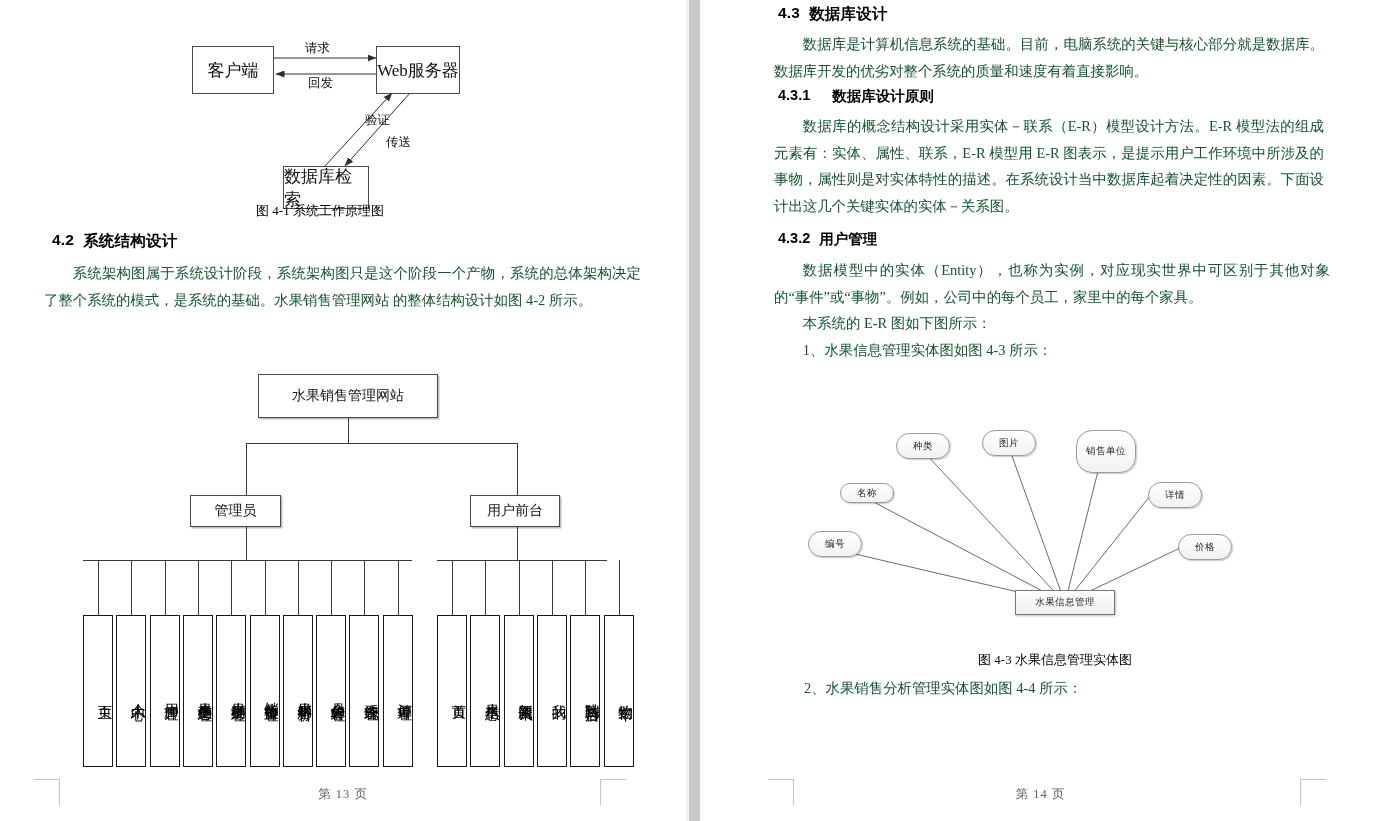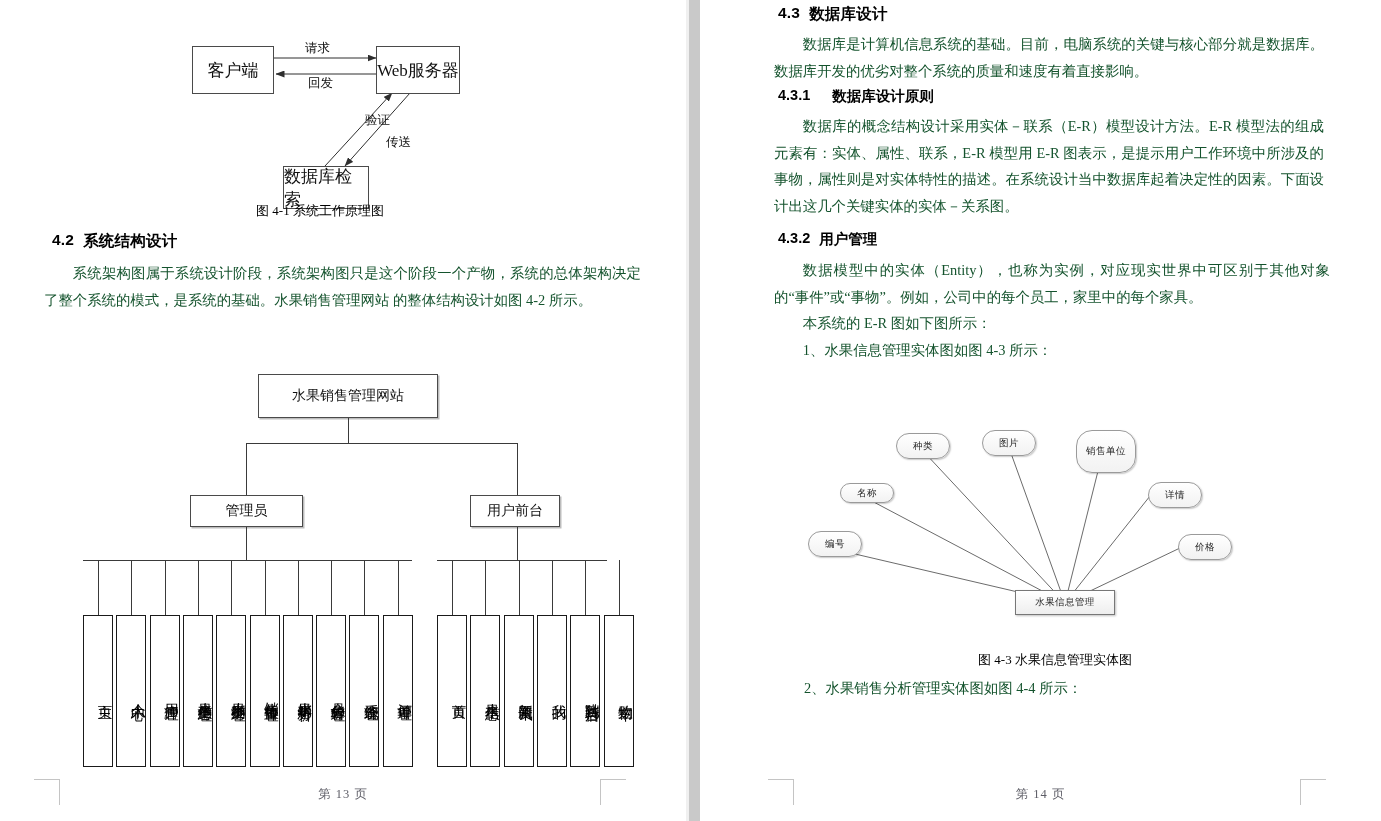--- a/index.html
+++ b/index.html
@@ -142,21 +142,21 @@
         <span>水果销售管理网站</span>
       </div>
 
       <div class="ln v" style="left:348px; top:58px; height:25px;"></div>
 
       <div class="ln h" style="left:246px; top:83px; width:272px;"></div>
 
       <div class="ln v" style="left:246px; top:83px; height:52px;"></div>
       <div class="ln v" style="left:517px; top:83px; height:52px;"></div>
 
-      <div class="tbox shadow" style="left:190px; top:135px; width:113px; height:32px;">
+      <div class="tbox shadow" style="left:190px; top:135px; width:91px; height:32px;">
         <span>管理员</span>
       </div>
       <div class="tbox shadow" style="left:470px; top:135px; width:90px; height:32px;">
         <span>用户前台</span>
       </div>
 
       <div class="ln v" style="left:246px; top:167px; height:33px;"></div>
       <div class="ln v" style="left:517px; top:167px; height:33px;"></div>
 
       <div class="ln h" style="left:83px; top:200px; width:329px;"></div>

